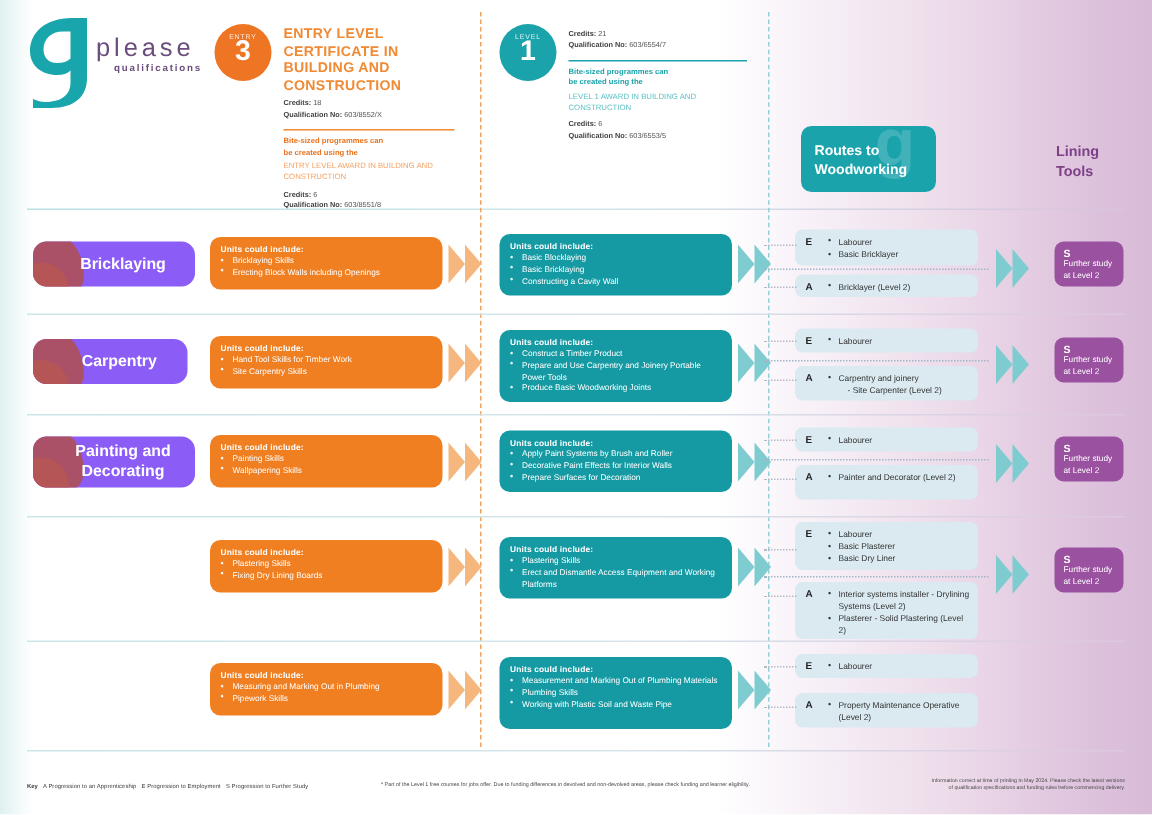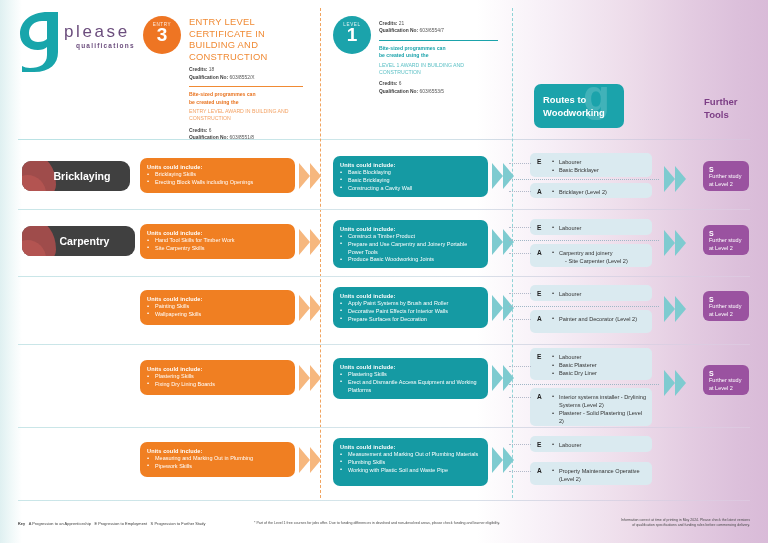--- a/index.html
+++ b/index.html
@@ -38,21 +38,21 @@
 
   .badge { position:absolute; left:0; top:0; width:38px; height:38px;
     border-radius:50%; color:#fff; text-align:center; }
   .badge.orange { background:#ee7523; }
   .badge.teal { background:#1ba3ab; }
   .badge .tiny { display:block; font-size:4.6px; letter-spacing:.6px;
     margin-top:6px; opacity:.85; }
   .badge .num { display:block; font-size:19px; font-weight:700; line-height:15px; }
 
   .qual-body { margin-left:46px; }
-  .qual-title { font-size:9.4px; line-height:11.6px; font-weight:400;
+  .qual-title { font-size:9.4px; line-height:11.6px; font-weight:700;
     letter-spacing:.25px; }
   .qual-col.entry .qual-title { color:#f08a34; }
   .qual-col.lvl1  .qual-title { color:#1ba3ab; }
   .meta { font-size:4.9px; line-height:7.4px; margin-top:4px; color:#555; }
   .meta b { font-weight:700; color:#3f3f3f; }
   .rule { height:1px; margin:5px 0 4px 0; }
   .qual-col.entry .rule { background:#f08a34; }
   .qual-col.lvl1  .rule { background:#1ba3ab; }
   .bite { font-size:5.1px; line-height:7.4px; font-weight:700; }
   .qual-col.entry .bite { color:#e8731f; }
@@ -76,21 +76,21 @@
     font-size:9.6px; font-weight:700; line-height:12.5px; color:#7d3f86; }
 
   .hdr-rule { position:absolute; left:18px; top:139px; width:732px; height:1.4px;
     background:linear-gradient(to right,#b9e2e4 0%,#cfe7ea 50%,#d9c3dd 100%); }
 
   
   .row { position:absolute; left:0; width:768px; }
   .row-rule { position:absolute; left:18px; width:732px; height:1px;
     background:linear-gradient(to right,#c9e6e8 0%,#d7e4ea 55%,#ddc8e0 100%); }
 
-  .pill { position:absolute; border-radius:9px; background:#404040;
+  .pill { position:absolute; border-radius:9px; background:#8b5cf6;
     color:#fff; overflow:hidden; }
   .pill .swoosh { position:absolute; left:-6px; top:-6px; width:40px; height:46px;
     background:#b04f4d; border-radius:0 60% 55% 0/0 70% 40% 0; opacity:.85; }
   .pill .swoosh2 { position:absolute; left:-10px; top:14px; width:34px; height:34px;
     background:#b85653; border-radius:50% 60% 40% 50%; opacity:.8; }
   .pill .ptxt { position:relative; display:flex; align-items:center;
     justify-content:center; width:100%; height:100%; text-align:center;
     font-size:10.6px; font-weight:700; line-height:13px; padding-left:12px; }
 
   .card { position:absolute; border-radius:7px; color:#fff; }
@@ -215,21 +215,21 @@
 
   <div class="routes-box">
     <div class="ghost">g</div>
     <div class="lbl">
       <div>Routes to</div>
       <div>Woodworking</div>
     </div>
   </div>
 
   <div class="further-hd">
-    <div>Further</div>
+    <div>Lining</div>
     <div>Tools</div>
   </div>
 
   <div class="hdr-rule"></div>
 </div>
 
 <div class="dash-v d1"></div>
 <div class="dash-v d2"></div>
 
 <div class="row" style="top:152px;height:62px;">
@@ -285,21 +285,21 @@
     <div class="s">S</div>
     <div class="t">
       <div>Further study</div>
       <div>at Level 2</div>
     </div>
   </div>
   <div class="row-rule" style="top:57px;"></div>
 </div>
 
 <div class="row" style="top:216px;height:66px;">
-  <div class="pill" style="left:22px;top:10px;width:113px;height:30px;">
+  <div class="pill" style="left:22px;top:10px;width:103px;height:30px;">
     <div class="swoosh"></div>
     <div class="swoosh2"></div>
     <div class="ptxt">Carpentry</div>
   </div>
   <div class="card orange" style="left:140px;top:8px;width:155px;height:35px;">
     <div class="hd">Units could include:</div>
     <ul>
       <li>Hand Tool Skills for Timber Work</li>
       <li>Site Carpentry Skills</li>
     </ul>
@@ -344,20 +344,25 @@
     <div class="s">S</div>
     <div class="t">
       <div>Further study</div>
       <div>at Level 2</div>
     </div>
   </div>
   <div class="row-rule" style="top:60px;"></div>
 </div>
 
 <div class="row" style="top:282px;height:68px;">
+  <div class="pill" style="left:22px;top:9px;width:108px;height:34px;">
+    <div class="swoosh"></div>
+    <div class="swoosh2"></div>
+    <div class="ptxt">Painting and Decorating</div>
+  </div>
   <div class="card orange" style="left:140px;top:8px;width:155px;height:35px;">
     <div class="hd">Units could include:</div>
     <ul>
       <li>Painting Skills</li>
       <li>Wallpapering Skills</li>
     </ul>
   </div>
   <div class="chev orange" style="left:299px;top:13px;">
     <span class="a"></span>
       <span class="b"></span>

